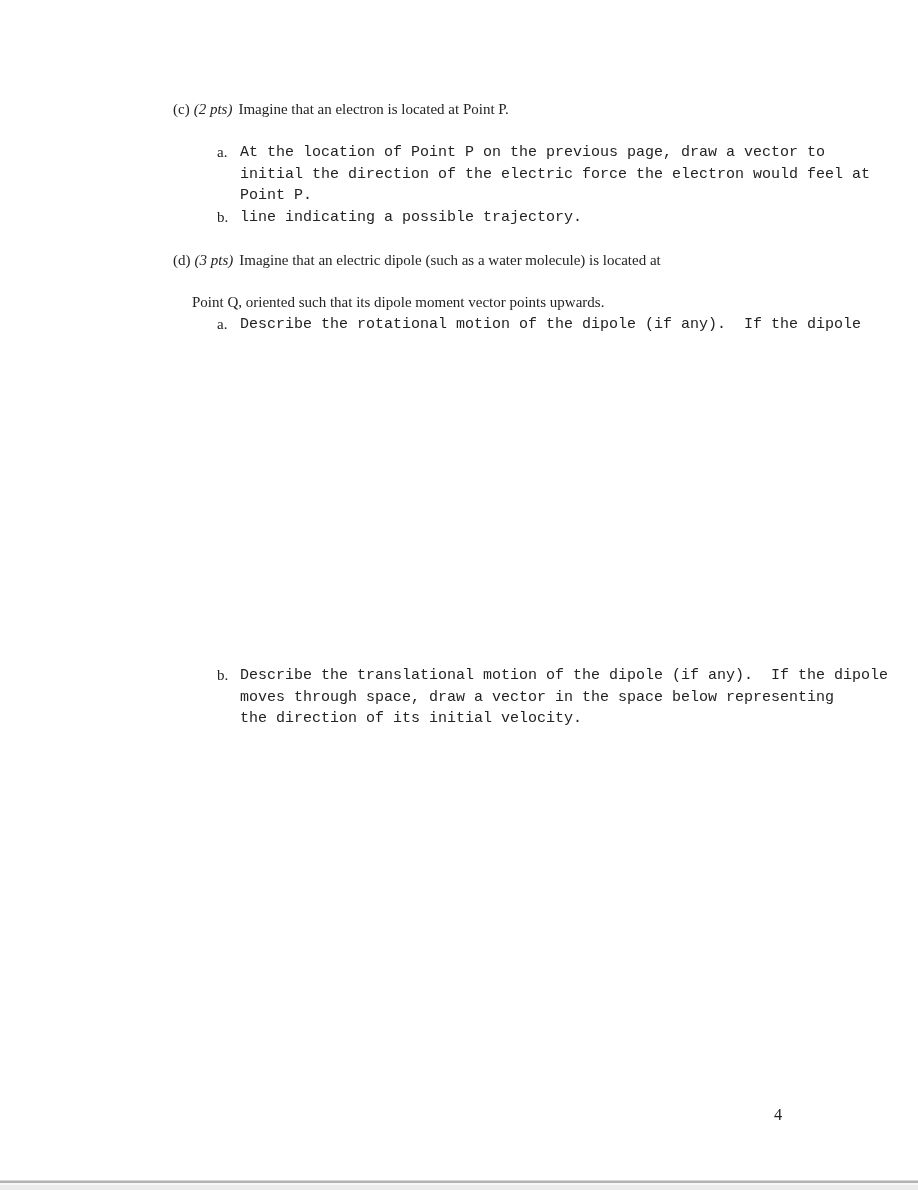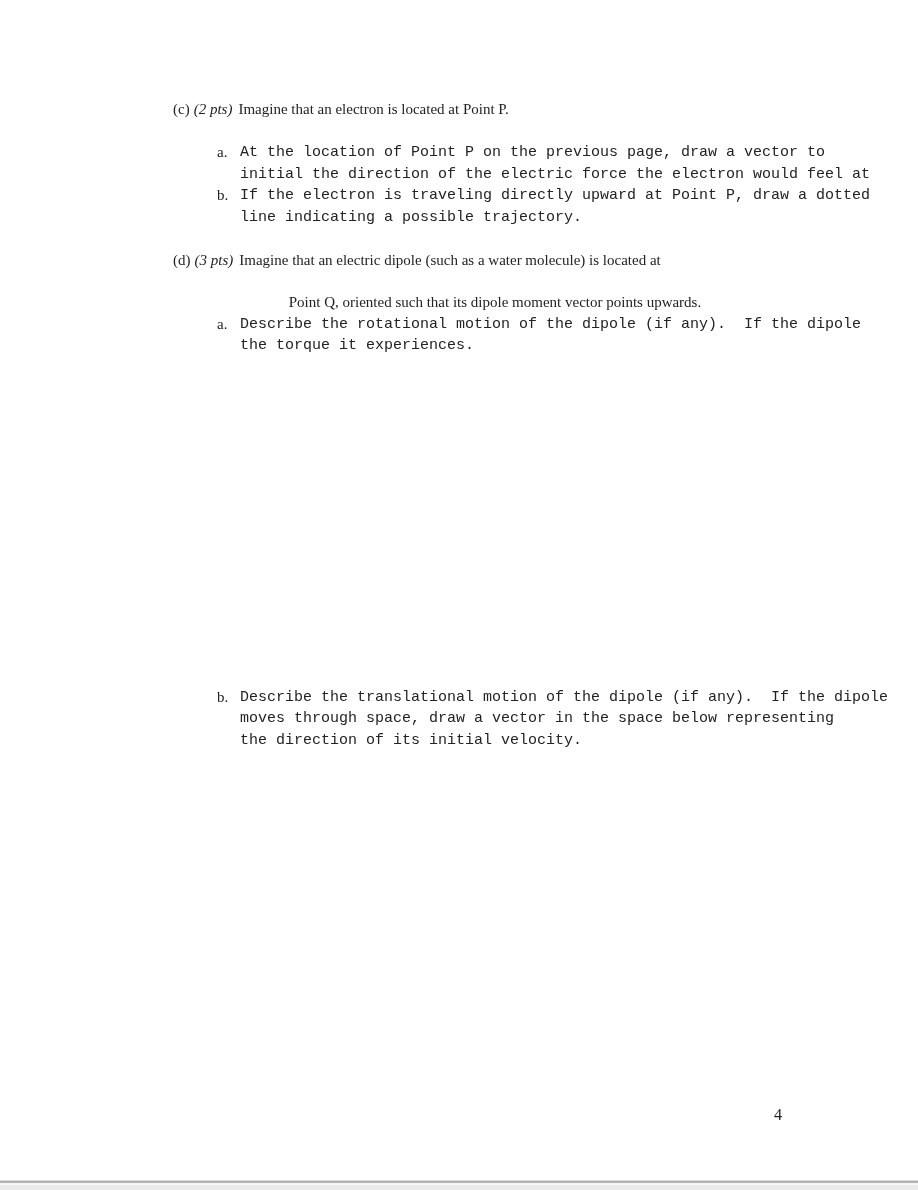--- a/index.html
+++ b/index.html
@@ -19,21 +19,21 @@
     position: absolute;
     left: 158px;
     top: 78px;
     width: 660px;
     font-size: 15px;
     line-height: 21.43px;
   }
   .line { white-space: pre; }
   .item-head .marker { margin-right: 4px; }
   .item-head .pts { font-style: italic; margin-right: 6px; }
-  .item-cont { margin-left: 14px; white-space: pre; text-align: center; }
+  .item-cont { margin-left: 34px; white-space: pre; }
   .sub {
     display: flex;
     margin-left: 59px; 
   }
   .sub-marker {
     width: 23px;      
     flex: 0 0 23px;
   }
   .sub-body { flex: 1 1 auto; font-family: Liberation Mono, monospace; }
   .drawing-space-a { height: 330px; }
@@ -65,41 +65,40 @@
 
   <div class="line item-head">
     <span class="marker">(c)</span><span class="pts">(2 pts)</span><span class="txt">Imagine that an electron is located at Point P.</span>
   </div>
 
   <div class="sub">
     <span class="sub-marker">a.</span>
     <span class="sub-body">
       <div class="line">At the location of Point P on the previous page, draw a vector to</div>
       <div class="line">initial the direction of the electric force the electron would feel at</div>
+      <div class="line">Point P.</div>
     </span>
   </div>
 
   <div class="sub">
     <span class="sub-marker">b.</span>
     <span class="sub-body">
-      <div class="line">If the electron is traveling directly upward at Point P, draw a dotted</div>
       <div class="line">line indicating a possible trajectory.</div>
     </span>
   </div>
 
   <div class="line item-head">
     <span class="marker">(d)</span><span class="pts">(3 pts)</span><span class="txt">Imagine that an electric dipole (such as a water molecule) is located at</span>
   </div>
   <div class="line item-cont">Point Q, oriented such that its dipole moment vector points upwards.</div>
 
   <div class="sub">
     <span class="sub-marker">a.</span>
     <span class="sub-body">
       <div class="line">Describe the rotational motion of the dipole (if any).  If the dipole</div>
-      <div class="line">the torque it experiences.</div>
     </span>
   </div>
 
   <div class="drawing-space-a"></div>
 
   <div class="sub">
     <span class="sub-marker">b.</span>
     <span class="sub-body">
       <div class="line">Describe the translational motion of the dipole (if any).  If the dipole</div>
       <div class="line">moves through space, draw a vector in the space below representing</div>

